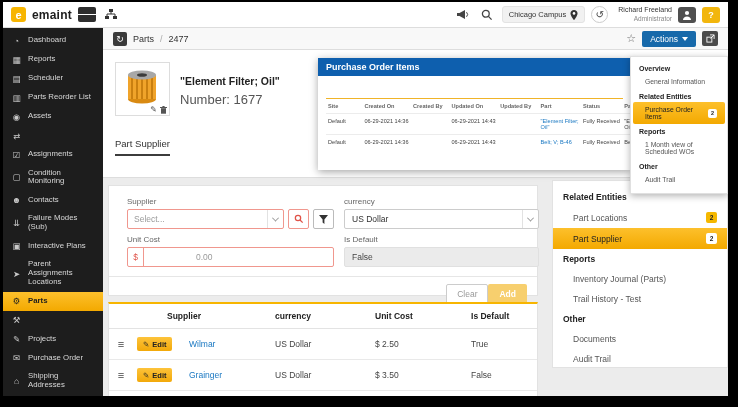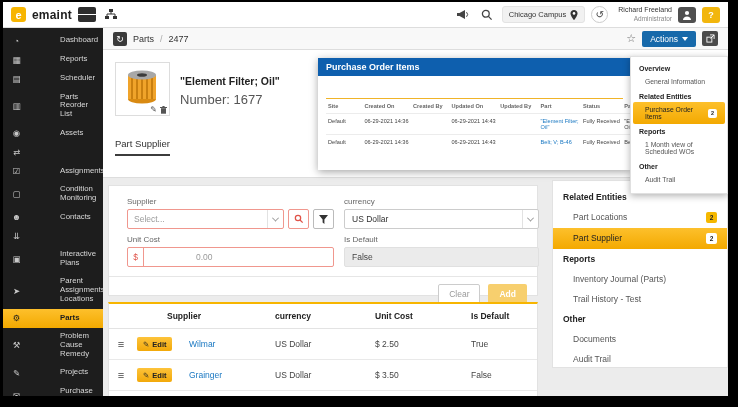--- a/index.html
+++ b/index.html
@@ -20,21 +20,21 @@
   .user-block { text-align:right; line-height:1.2; margin-left:4px; }
   .user-name { font-size:7px; color:#333; }
   .user-role { font-size:6.5px; color:#888; }
   .person-btn { width:18px; height:16px; background:#4f4f4f; border-radius:3px; display:flex; align-items:center; justify-content:center; cursor:pointer; }
   .help-btn { width:18px; height:16px; background:#f2b60d; border-radius:3px; color:#fff; font-weight:bold; font-size:9px; display:flex; align-items:center; justify-content:center; cursor:pointer; }
 
   
   .sidebar { position:absolute; left:0; top:26px; bottom:0; width:100px; background:#1d1d1d; padding-top:3px; z-index:4; overflow:hidden; }
   .si { display:flex; align-items:center; gap:5px; padding:4.5px 7px; cursor:pointer; color:#d8d8d8; }
   .si-ic { width:13px; font-size:8.5px; color:#c9c9c9; text-align:center; flex:none; }
-  .si-lb { font-size:7.8px; line-height:1.15;margin-left:32px; }
+  .si-lb { font-size:7.8px; line-height:1.15; }
   .si.active { background:linear-gradient(180deg,#fdc02c,#f3a900); color:#1d1d1d; }
   .si.active .si-ic { color:#1d1d1d; }
   .si.active .si-lb { font-weight:bold; }
 
   
   .main { position:absolute; left:100px; top:26px; right:0; bottom:0; background:#ececec; }
   .crumbbar { position:absolute; left:0; top:0; right:0; height:22px; background:#f8f8f8; border-bottom:1px solid #ddd; display:flex; align-items:center; padding:0 10px; gap:6px; }
   .sync-btn { width:14px; height:14px; background:#3a3a3a; color:#fff; border-radius:2px; font-size:9px; display:flex; align-items:center; justify-content:center; cursor:pointer; }
   .crumb-txt { font-size:9px; color:#333; }
   .crumb-sep { font-size:9px; color:#aaa; }
@@ -63,36 +63,36 @@
   .field input { border:none; outline:none; flex:1; font-size:8.5px; font-family:inherit; color:#333; padding:0 6px; min-width:0; background:transparent; }
   .field input::placeholder { color:#9a9a9a; }
   .chev-box { width:16px; height:100%; border-left:1px solid #e2e2e2; display:flex; align-items:center; justify-content:center; flex:none; }
   .chev { width:5px; height:5px; border-right:1.2px solid #999; border-bottom:1.2px solid #999; transform:rotate(45deg) translate(-1px,-1px); }
   .sq-btn { width:21px; height:20px; border:1px solid #f0978e; border-radius:2px; background:#fff; display:flex; align-items:center; justify-content:center; cursor:pointer; flex:none; }
   .sq-btn.gray { border-color:#bbb; }
   .dollar-pre { width:16px; height:100%; border-right:1px solid #f0978e; color:#e05349; font-size:8.5px; display:flex; align-items:center; justify-content:center; flex:none; }
   .ro-field { height:20px; background:#ebebeb; border:1px solid #e0e0e0; border-radius:2px; display:flex; align-items:center; padding:0 7px; font-size:8.5px; color:#444; }
   .sel-value { flex:1; padding:0 7px; font-size:8.5px; color:#333; }
   .form-div { border-top:1px solid #e6e6e6; margin:9px -10px 0 -18px; }
-  .form-btns { display:flex; justify-content:flex-end; gap:8px; padding:7px 0; }
+  .form-btns { display:flex; justify-content:flex-end; padding:7px 0; }
   .btn-clear { border:1px solid #ccc; background:#fff; color:#999; font-size:8.5px; border-radius:2px; padding:4px 10px; cursor:pointer; font-family:inherit; }
   .btn-add { border:none; background:#f7cf6e; color:#fff; font-size:8.5px; font-weight:bold; border-radius:2px; padding:4px 11px; cursor:pointer; font-family:inherit; }
 
   .tablecard { position:absolute; left:5px; top:274px; width:430px; bottom:-2px; border-top:2px solid #f7b500; overflow:hidden; }
   table { border-collapse:collapse; }
   .stbl { width:100%; table-layout:fixed; }
   .stbl th { font-size:8.5px; color:#222; text-align:left; font-weight:bold; padding:7px 4px; border-bottom:1px solid #e3e3e3; }
   .stbl td { font-size:8.5px; color:#444; padding:8px 4px; border-bottom:1px solid #e9e9e9; }
   .drag-h { font-size:11px; color:#444; cursor:grab; }
   .edit-btn { display:inline-flex; align-items:center; gap:3px; background:linear-gradient(180deg,#fdc33a,#f2a90a); border-radius:2px; padding:2.5px 6px; font-size:7.5px; font-weight:bold; color:#222; cursor:pointer; }
   a.lnk { color:#1a78c2; text-decoration:none; cursor:pointer; }
 
   .rpanel { position:absolute; left:449px; top:152px; width:176px; height:188px; background:#fff; border:1px solid #e2e2e2; padding:6px 0; }
   .rp-h { font-size:8.5px; font-weight:bold; color:#222; padding:5px 10px; }
-  .rp-i { font-size:8.5px; color:#555; padding:5px 10px 5px 20px; display:flex; cursor:pointer; }
+  .rp-i { font-size:8.5px; color:#555; padding:5px 10px 5px 20px; display:flex; align-items:center; cursor:pointer; }
   .rp-i .lbl { flex:1; }
   .rp-i.active { background:linear-gradient(180deg,#fdc02c,#f3a900); color:#222; }
   .badge { min-width:11px; height:11px; border-radius:2px; background:#f5b800; color:#222; font-size:6.5px; font-weight:bold; display:flex; align-items:center; justify-content:center; padding:0 2px; }
   .badge.light { background:#fff; }
 
   
   .modal { position:absolute; left:315px; top:56px; width:313px; height:112px; background:#fff; box-shadow:0 2px 8px rgba(0,0,0,.35); z-index:20; }
   .modal-h { height:18px; background:#0e5fae; color:#fff; font-size:9px; font-weight:bold; display:flex; align-items:center; padding:0 8px; }
   .modal-b { padding:22px 8px 0 8px; overflow:hidden; height:94px; }
   .mtbl-wrap { border-top:1.5px solid #f0b429; }
@@ -195,36 +195,36 @@
     <div class="si">
         <span class="si-ic">▢</span>
         <span class="si-lb">Condition Monitoring</span>
       </div>
     <div class="si">
         <span class="si-ic">☻</span>
         <span class="si-lb">Contacts</span>
       </div>
     <div class="si">
         <span class="si-ic">⇊</span>
+        <span class="si-lb">Failure Modes (Sub)</span>
       </div>
     <div class="si">
         <span class="si-ic">▣</span>
         <span class="si-lb">Interactive Plans</span>
       </div>
     <div class="si">
         <span class="si-ic">➤</span>
         <span class="si-lb">Parent Assignments Locations</span>
       </div>
     <div class="si active">
         <span class="si-ic">⚙</span>
         <span class="si-lb">Parts</span>
       </div>
     <div class="si">
         <span class="si-ic">⚒</span>
-        <span class="si-lb">Problem Cause Remedy</span>
       </div>
     <div class="si">
         <span class="si-ic">✎</span>
         <span class="si-lb">Projects</span>
       </div>
     <div class="si">
         <span class="si-ic">✉</span>
         <span class="si-lb">Purchase Order</span>
       </div>
     <div class="si">

